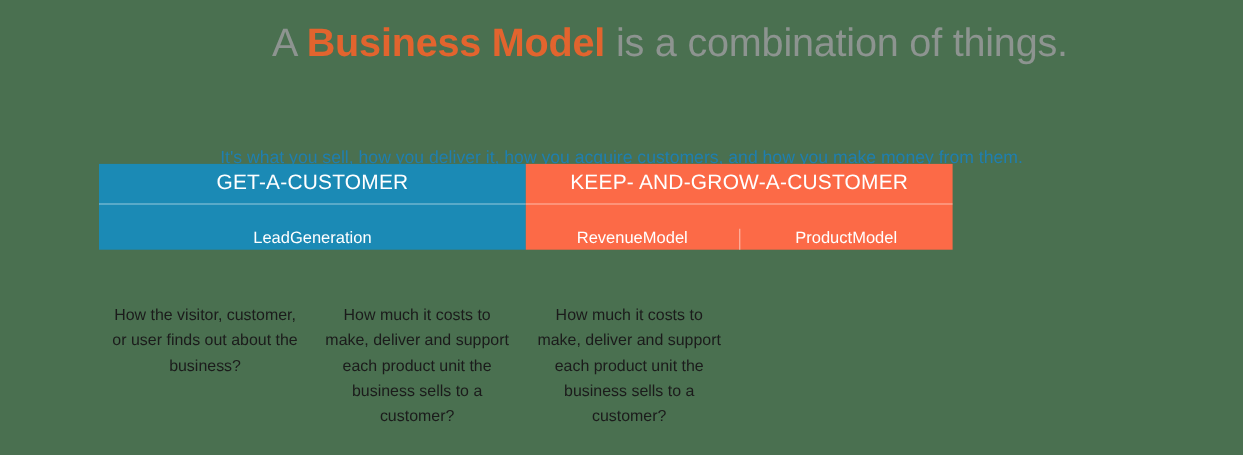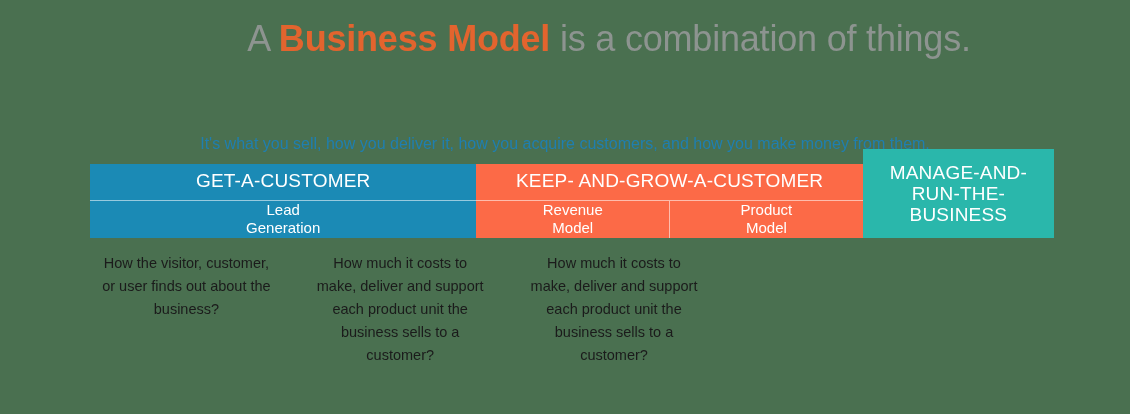--- a/index.html
+++ b/index.html
@@ -45,21 +45,21 @@
     margin-top: 27px;
   }
 
   
   .matrix {
     position: absolute;
     left: 90px;
     top: 149px;
     width: 964px;
     display: flex;
-    align-items: flex-end;
+    align-items: flex-start;
   }
   .group {
     display: flex;
     flex-direction: column;
   }
   .group-get    { width: 388px; background: #1b8ab5; }
   .group-keep   { width: 388px; background: #fc6a47; }
   .group-manage { width: 192px; background: #2ab7ab; }
 
   .group-header {
@@ -92,37 +92,37 @@
     flex: 1;
     height: 52px;
   }
   .subcell {
     flex: 1;
     color: #ffffff;
     text-align: center;
     font-size: 15px;
     line-height: 1.25;
     display: flex;
-    flex-direction: column;
+    flex-direction: row;
     align-items: center;
     justify-content: center;
     box-sizing: border-box;
+    margin-top: 22px;
   }
   .subcell + .subcell {
     border-left: 1px solid rgba(255,255,255,0.55);
   }
 
   
   .descriptions {
     position: absolute;
     left: 90px;
-    top: 252px;
+    top: 276px;
     width: 964px;
     display: flex;
-    gap: 21px;
   }
   .desc {
     width: 192.8px;
     box-sizing: border-box;
     padding: 0 8px;
     text-align: center;
     font-size: 14.5px;
     line-height: 1.58;
     color: #1b1b1b;
   }
@@ -153,23 +153,20 @@
         <span>Revenue</span>
         <span>Model</span>
       </div>
       <div class="subcell">
         <span>Product</span>
         <span>Model</span>
       </div>
     </div>
   </div>
 
-  <div class="group group-manage">
-    <div class="group-header">MANAGE-AND-RUN-THE-BUSINESS</div>
-  </div>
 
 </div>
 
 <div class="descriptions">
   <div class="desc">How the visitor, customer, or user finds out about the business?</div>
   <div class="desc">How much it costs to make, deliver and support each product unit the business sells to a customer?</div>
   <div class="desc">How much it costs to make, deliver and support each product unit the business sells to a customer?</div>
 </div>
 
 </body></html>

